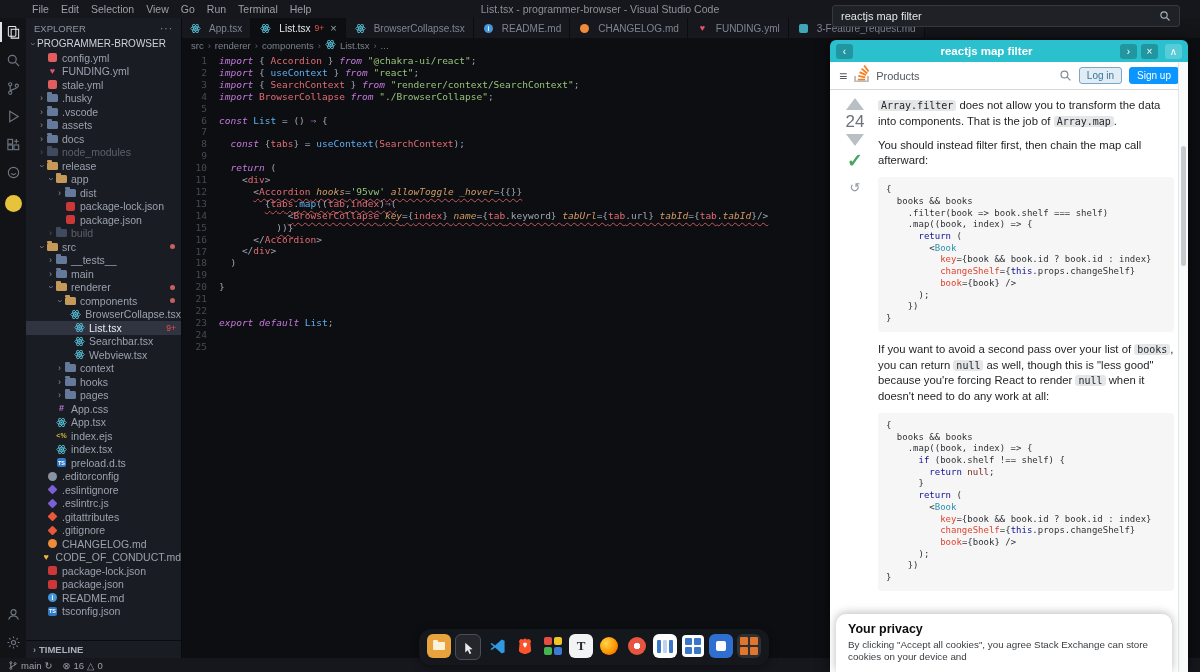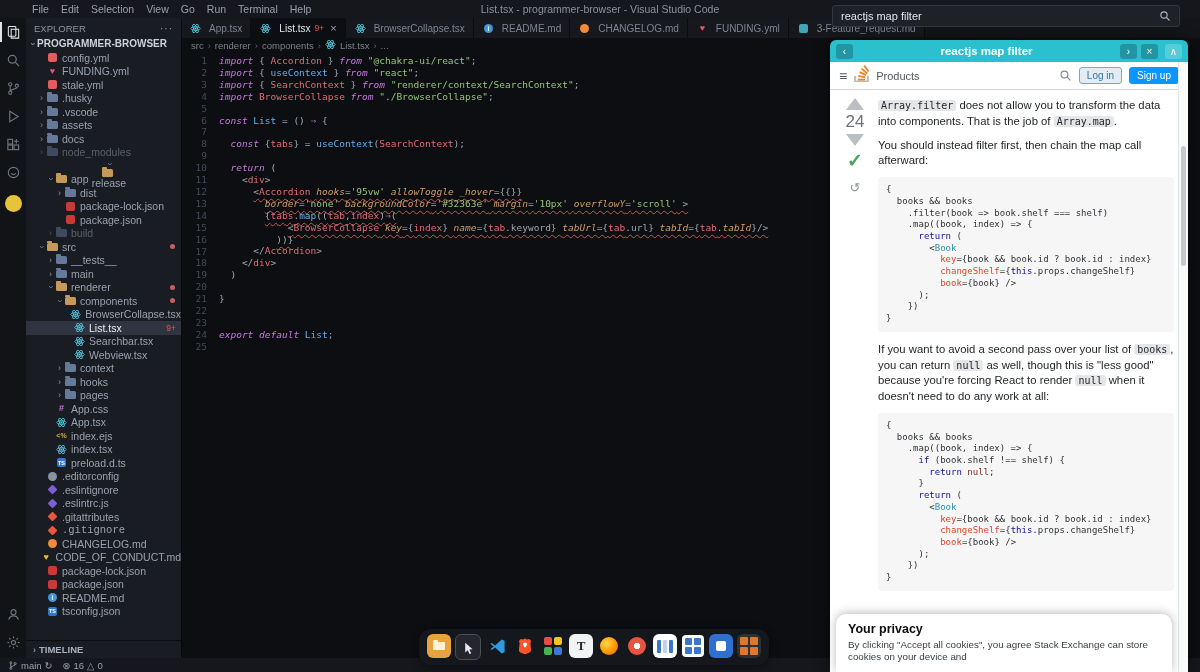--- a/index.html
+++ b/index.html
@@ -18,21 +18,21 @@
   .act svg{width:15px;height:15px;}
   .act.active{color:#e4e7ec;}
   .act.active::before{content:"";position:absolute;left:0;top:4px;width:2px;height:20px;background:#dfe3ea;}
   .avatar-badge{width:17px;height:17px;border-radius:50%;background:#e7c33c;margin-top:6px;}
   .act-bottom{margin-top:auto;margin-bottom:2px;display:flex;flex-direction:column;align-items:center;}
 
   
   #sidebar{position:absolute;left:26px;top:18px;width:155px;height:640px;background:#191c22;border-right:1px solid #0a0b0e;z-index:2;}
   .exp-head{display:flex;align-items:center;justify-content:space-between;padding:5px 8px 3px;font-size:9.5px;color:#8f96a0;}
   .more{font-size:10px;letter-spacing:1px;}
-  .proj-row{display:flex;align-items:center;font-size:10px;font-weight:bold;color:#cdd2da;padding:1px 2px 2px;}
+  .proj-row{display:flex;align-items:center;font-size:10px;font-weight:normal;color:#cdd2da;padding:1px 2px 2px;}
   .chev{display:inline-block;width:9px;text-align:center;font-size:9px;color:#8a93a1;}
   .chev.open{transform:rotate(90deg);}
   .chev.none{visibility:hidden;}
   .trow{display:flex;align-items:center;height:13.5px;font-size:10.5px;color:#9aa2af;position:relative;white-space:nowrap;}
   .trow.active{background:#2f3440;color:#e8ebf0;}
   .trow.dim{opacity:.5;}
   .fico{width:13px;display:inline-flex;justify-content:center;align-items:center;margin-right:3px;flex:none;}
   .terr{position:absolute;right:5px;font-size:8.5px;color:#f14c4c;}
   .tdot{position:absolute;right:6px;width:5px;height:5px;border-radius:50%;background:#c75f5f;}
   .fold{width:11px;height:8px;background:#65799a;border-radius:1.5px;position:relative;display:inline-block;}
@@ -304,21 +304,21 @@
           </span>
           <span class="tlab">docs</span>
         </div>
         <div class="trow dim" style="padding-left: 11px;">
           <span class="chev">›</span>
           <span class="fico">
             <span class="fold"></span>
           </span>
           <span class="tlab">node_modules</span>
         </div>
-        <div class="trow" style="padding-left: 11px; flex-direction: column;">
+        <div class="trow" style="padding-left: 11px;">
           <span class="chev open">›</span>
           <span class="fico">
             <span class="fold open"></span>
           </span>
           <span class="tlab">release</span>
         </div>
         <div class="trow" style="padding-left: 20px;">
           <span class="chev open">›</span>
           <span class="fico">
             <span class="fold open"></span>
@@ -539,21 +539,21 @@
           </span>
           <span class="tlab">.eslintrc.js</span>
         </div>
         <div class="trow" style="padding-left: 11px;">
           <span class="chev none"></span>
           <span class="fico">
             <span class="diamond" style="background:#e8593c"></span>
           </span>
           <span class="tlab">.gitattributes</span>
         </div>
-        <div class="trow" style="padding-left: 11px; font-family: Liberation Mono, monospace;">
+        <div class="trow" style="padding-left: 11px;">
           <span class="chev none"></span>
           <span class="fico">
             <span class="diamond" style="background:#e8593c"></span>
           </span>
           <span class="tlab">.gitignore</span>
         </div>
         <div class="trow" style="padding-left: 11px;">
           <span class="chev none"></span>
           <span class="fico">
             <span class="dotic" style="background:#ef8b3a"></span>
@@ -723,21 +723,20 @@
           <div class="cline"><span class=""><i class="kw">import</i> { <i class="rd">SearchContext</i> } <i class="kw">from</i> <i class="st">"renderer/context/SearchContext"</i>;</span></div>
           <div class="cline"><span class=""><i class="kw">import</i> <i class="rd">BrowserCollapse</i> <i class="kw">from</i> <i class="st">"./BrowserCollapse"</i>;</span></div>
           <div class="cline"><span class=""></span></div>
           <div class="cline"><span class=""><i class="kw">const</i> <i class="fn">List</i> = () <i class="kw">⇒</i> {</span></div>
           <div class="cline"><span class=""></span></div>
           <div class="cline">  <span class=""><i class="kw">const</i> {<i class="rd">tabs</i>} = <i class="fn">useContext</i>(<i class="rd">SearchContext</i>);</span></div>
           <div class="cline"><span class=""></span></div>
           <div class="cline">  <span class=""><i class="kw">return</i> (</span></div>
           <div class="cline">    <span class="">&lt;<i class="rd">div</i>&gt;</span></div>
           <div class="cline">      <span class="errline">&lt;<i class="rd">Accordion</i> <i class="at">hooks</i>=<i class="st">'95vw'</i> <i class="at">allowToggle</i> <i class="at">_hover</i>={{}}</span></div>
-          <div class="cline">        <span class="errline"><i class="at">border</i>=<i class="st">'none'</i> <i class="at">backgroundColor</i>=<i class="st">'#32363e'</i> <i class="at">margin</i>=<i class="st">'10px'</i> <i class="at">overflowY</i>=<i class="st">'scroll'</i> &gt;</span></div>
           <div class="cline">        <span class="errline">{<i class="rd">tabs</i>.<i class="fn">map</i>((<i class="rd">tab</i>,<i class="rd">index</i>)<i class="kw">⇒</i>(</span></div>
           <div class="cline">            <span class="errline">&lt;<i class="rd">BrowserCollapse</i> <i class="at">key</i>={<i class="rd">index</i>} <i class="at">name</i>={<i class="rd">tab</i>.keyword} <i class="at">tabUrl</i>={<i class="rd">tab</i>.url} <i class="at">tabId</i>={<i class="rd">tab</i>.<i class="at">tabId</i>}/&gt;</span></div>
           <div class="cline">          <span class="errline">))}</span></div>
           <div class="cline">      <span class="">&lt;/<i class="rd">Accordion</i>&gt;</span></div>
           <div class="cline">    <span class="">&lt;/<i class="rd">div</i>&gt;</span></div>
           <div class="cline">  <span class="">)</span></div>
           <div class="cline"><span class=""></span></div>
           <div class="cline"><span class="">}</span></div>
           <div class="cline"><span class=""></span></div>
           <div class="cline"><span class=""></span></div>

